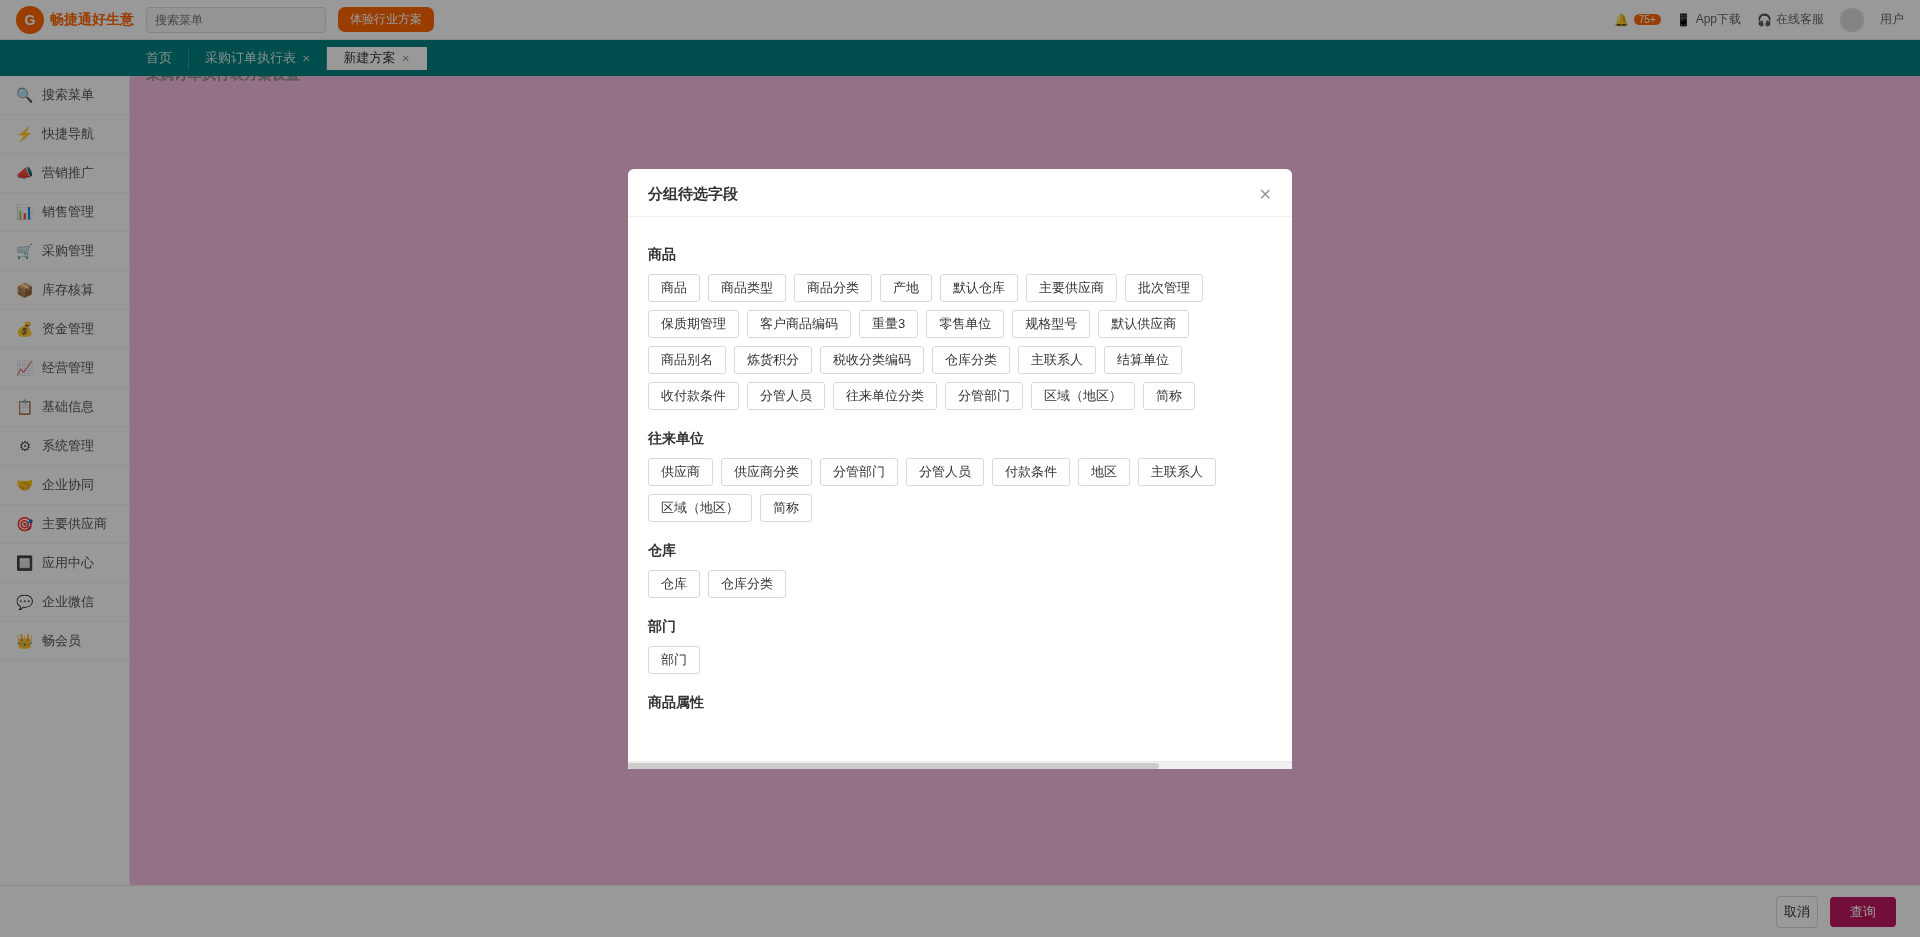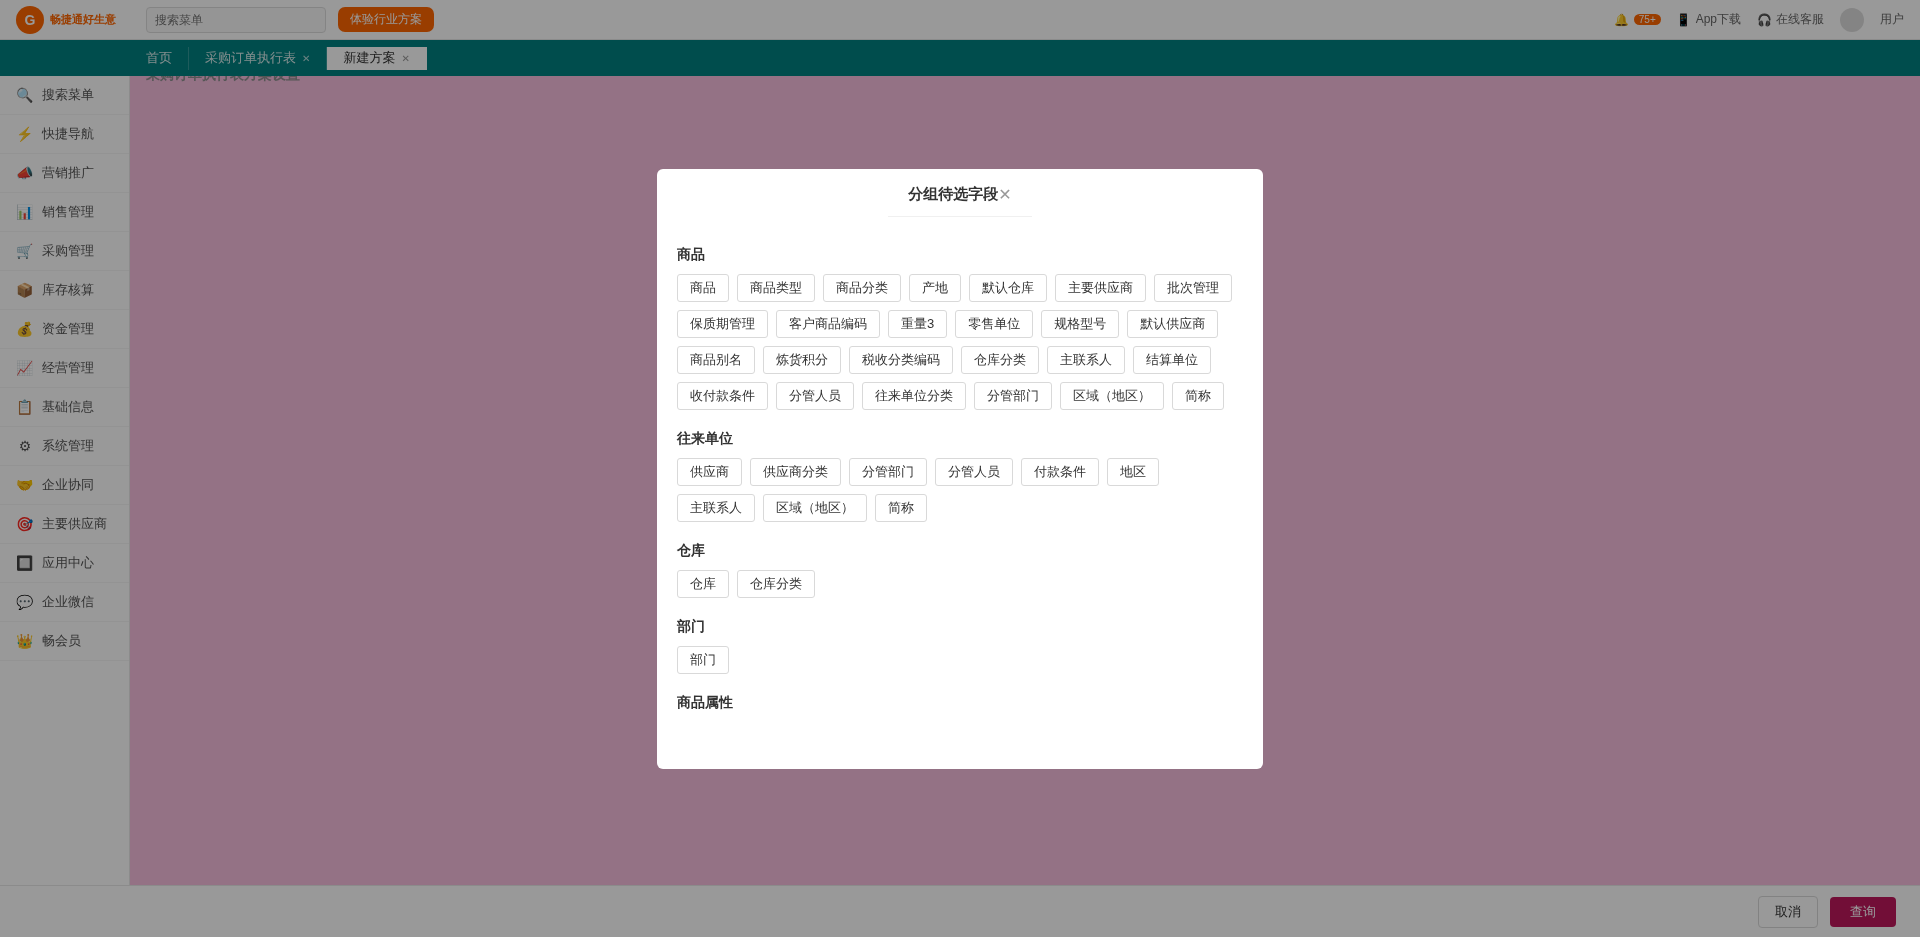--- a/index.html
+++ b/index.html
@@ -19,21 +19,21 @@
     }
     .logo-area {
       display: flex; align-items: center; gap: 6px;
       width: 130px;
     }
     .logo-icon {
       width: 28px; height: 28px; background: #f60; border-radius: 50%;
       display: flex; align-items: center; justify-content: center;
       color: #fff; font-weight: bold; font-size: 14px;
     }
-    .logo-text { color: #f60; font-size: 11px; font-weight: bold; }
+    .logo-text { color: #f60; font-size: 14px; font-weight: bold; }
 
     .top-search {
       flex: 0 0 180px;
       height: 26px;
       border: 1px solid #ddd;
       border-radius: 4px;
       padding: 0 8px;
       font-size: 12px;
       background: #f9f9f9;
     }
@@ -133,25 +133,24 @@
     .modal-overlay {
       position: fixed;
       top: 0; left: 0; right: 0; bottom: 0;
       background: rgba(0,0,0,0.4);
       z-index: 200;
       display: flex; align-items: center; justify-content: center;
     }
     .modal {
       background: #fff;
       border-radius: 6px;
-      width: 606px;
+      width: 664px;
       max-height: 600px;
       display: flex; flex-direction: column;
       position: relative;
-      align-items: center;
     }
     .modal-header {
       display: flex; align-items: center; justify-content: space-between;
       padding: 16px 20px 12px;
       border-bottom: 1px solid #f0f0f0;
       flex-shrink: 0;
     }
     .modal-title { font-size: 15px; font-weight: bold; color: #333; }
     .modal-close { cursor: pointer; color: #999; font-size: 16px; }
     .modal-body {
@@ -209,21 +208,21 @@
       display: flex; align-items: center; justify-content: flex-end;
       padding: 0 24px;
       gap: 12px;
       z-index: 150;
     }
     .btn-cancel {
       border: 1px solid #d9d9d9;
       background: #fff;
       color: #333;
       border-radius: 4px;
-      padding: 6px 16px;
+      padding: 6px 7px;
       cursor: pointer;
       font-size: 13px;
     }
     .btn-confirm {
       background: #be185d;
       color: #fff;
       border: none;
       border-radius: 4px;
       padding: 6px 20px;
       cursor: pointer;

